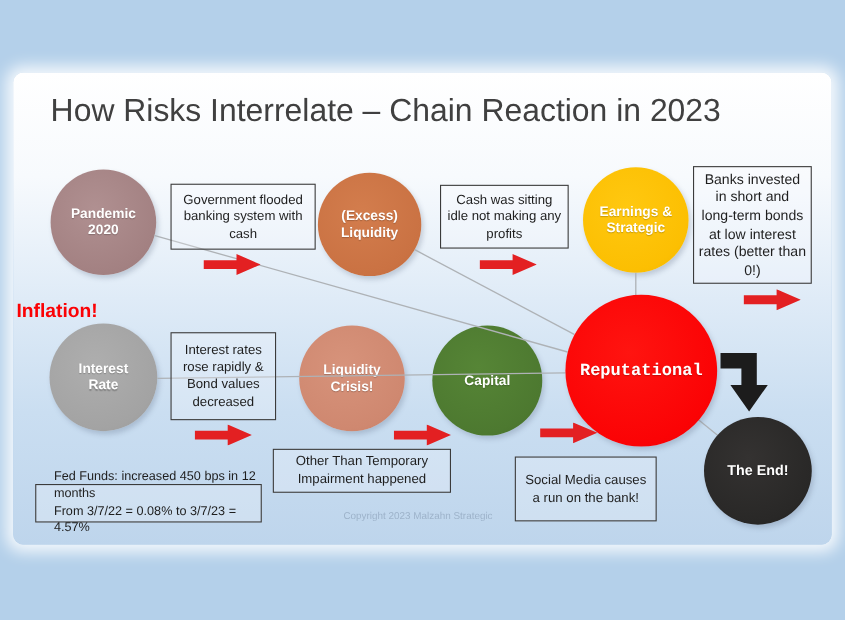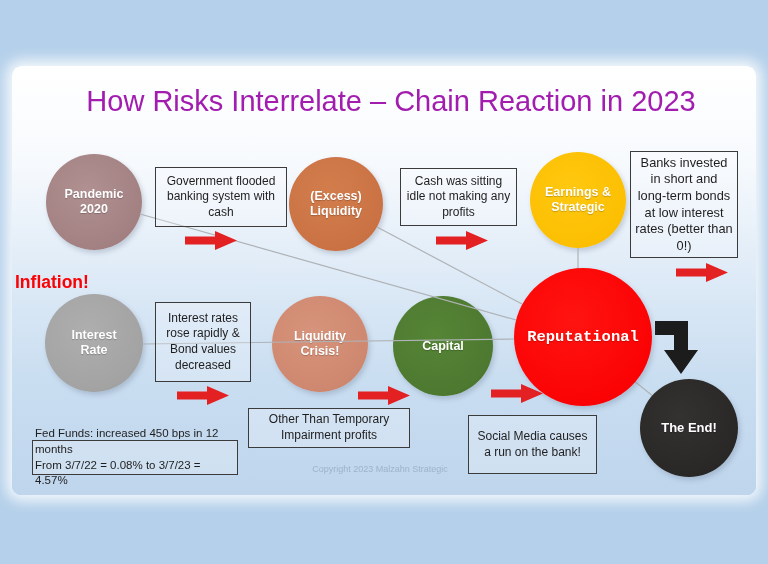--- a/index.html
+++ b/index.html
@@ -10,21 +10,21 @@
   }
   #canvas{position:absolute;inset:0;width:768px;height:564px;}
   .slide{
     position:absolute;left:12px;top:66px;width:744px;height:429px;
     border-radius:9px;
     background:linear-gradient(180deg,#ffffff 0%,#f7fafd 22%,#dfebf7 48%,#cadef1 72%,#bed5ec 100%);
     box-shadow:0 0 14px 6px rgba(255,255,255,0.85);
   }
   .title{
     position:absolute;left:46px;top:85px;width:690px;
-    font-size:29px;color:#a21caf;letter-spacing:0px;white-space:nowrap;text-align:center;
+    font-size:29px;color:#404040;letter-spacing:0px;white-space:nowrap;
   }
   .circle{
     position:absolute;border-radius:50%;
     display:flex;align-items:center;justify-content:center;text-align:center;
     color:#ffffff;font-weight:bold;font-size:12.5px;line-height:1.2;
     box-shadow:2px 3px 5px rgba(90,105,130,0.28);
     z-index:1;
     text-shadow:0 1px 1px rgba(0,0,0,0.22);
   }
   .circle .lbl{display:block;}
@@ -45,21 +45,21 @@
     position:absolute;border:1.6px solid #3b3b3b;background:rgba(252,253,255,0.25);
     display:flex;align-items:center;justify-content:center;text-align:center;
     font-size:12px;line-height:1.3;color:#1e1e1e;z-index:4;padding:2px 4px;box-sizing:border-box;
   }
   .b-gov{left:155px;top:167px;width:132px;height:60px;}
   .b-cash{left:400px;top:168px;width:117px;height:58px;}
   .b-banks{left:630px;top:151px;width:108px;height:107px;font-size:12.8px;}
   .b-rates{left:155px;top:302px;width:96px;height:80px;}
   .b-ott{left:248px;top:408px;width:162px;height:40px;}
   .b-social{left:468px;top:415px;width:129px;height:59px;}
-  .b-fed{left:32px;top:440px;width:206px;height:35px;font-size:11.5px;text-align:left;justify-content:flex-start;white-space:pre-line;line-height:1.35;padding-left:2px;}
+  .b-fed{left:32px;top:440px;width:206px;height:35px;font-size:11.5px;text-align:left;justify-content:flex-start;white-space:pre-line;line-height:1.35;padding-left:16px;}
   .inflation{
     position:absolute;left:15px;top:272px;font-size:17.5px;font-weight:bold;color:#fb0205;z-index:4;
   }
   .copyright{
     position:absolute;left:280px;top:464px;width:200px;text-align:center;
     font-size:9px;color:#9db3ca;z-index:4;
   }
   .arrow-red{position:absolute;z-index:4;}
   .a1{left:185px;top:231px;}
   .a2{left:436px;top:231px;}
@@ -113,21 +113,21 @@
     <span class="lbl">Reputational</span>
   </div>
   <div class="circle c-theend">
     <span class="lbl">The End!</span>
   </div>
 
   <div class="tbox b-gov">Government flooded banking system with cash</div>
   <div class="tbox b-cash">Cash was sitting idle not making any profits</div>
   <div class="tbox b-banks">Banks invested in short and long-term bonds at low interest rates (better than 0!)</div>
   <div class="tbox b-rates">Interest rates rose rapidly &amp; Bond values decreased</div>
-  <div class="tbox b-ott">Other Than Temporary Impairment profits</div>
+  <div class="tbox b-ott">Other Than Temporary Impairment happened</div>
   <div class="tbox b-social">Social Media causes a run on the bank!</div>
   <div class="tbox b-fed">Fed Funds: increased 450 bps in 12 months
 From 3/7/22 = 0.08% to 3/7/23 = 4.57%</div>
 
   <svg class="arrow-red a1" width="52" height="19" viewBox="0 0 52 19">
       <polygon fill="#e32022" points="0,5.5 30,5.5 30,0 52,9.5 30,19 30,13.5 0,13.5"></polygon>
     </svg>
   <svg class="arrow-red a2" width="52" height="19" viewBox="0 0 52 19">
       <polygon fill="#e32022" points="0,5.5 30,5.5 30,0 52,9.5 30,19 30,13.5 0,13.5"></polygon>
     </svg>

